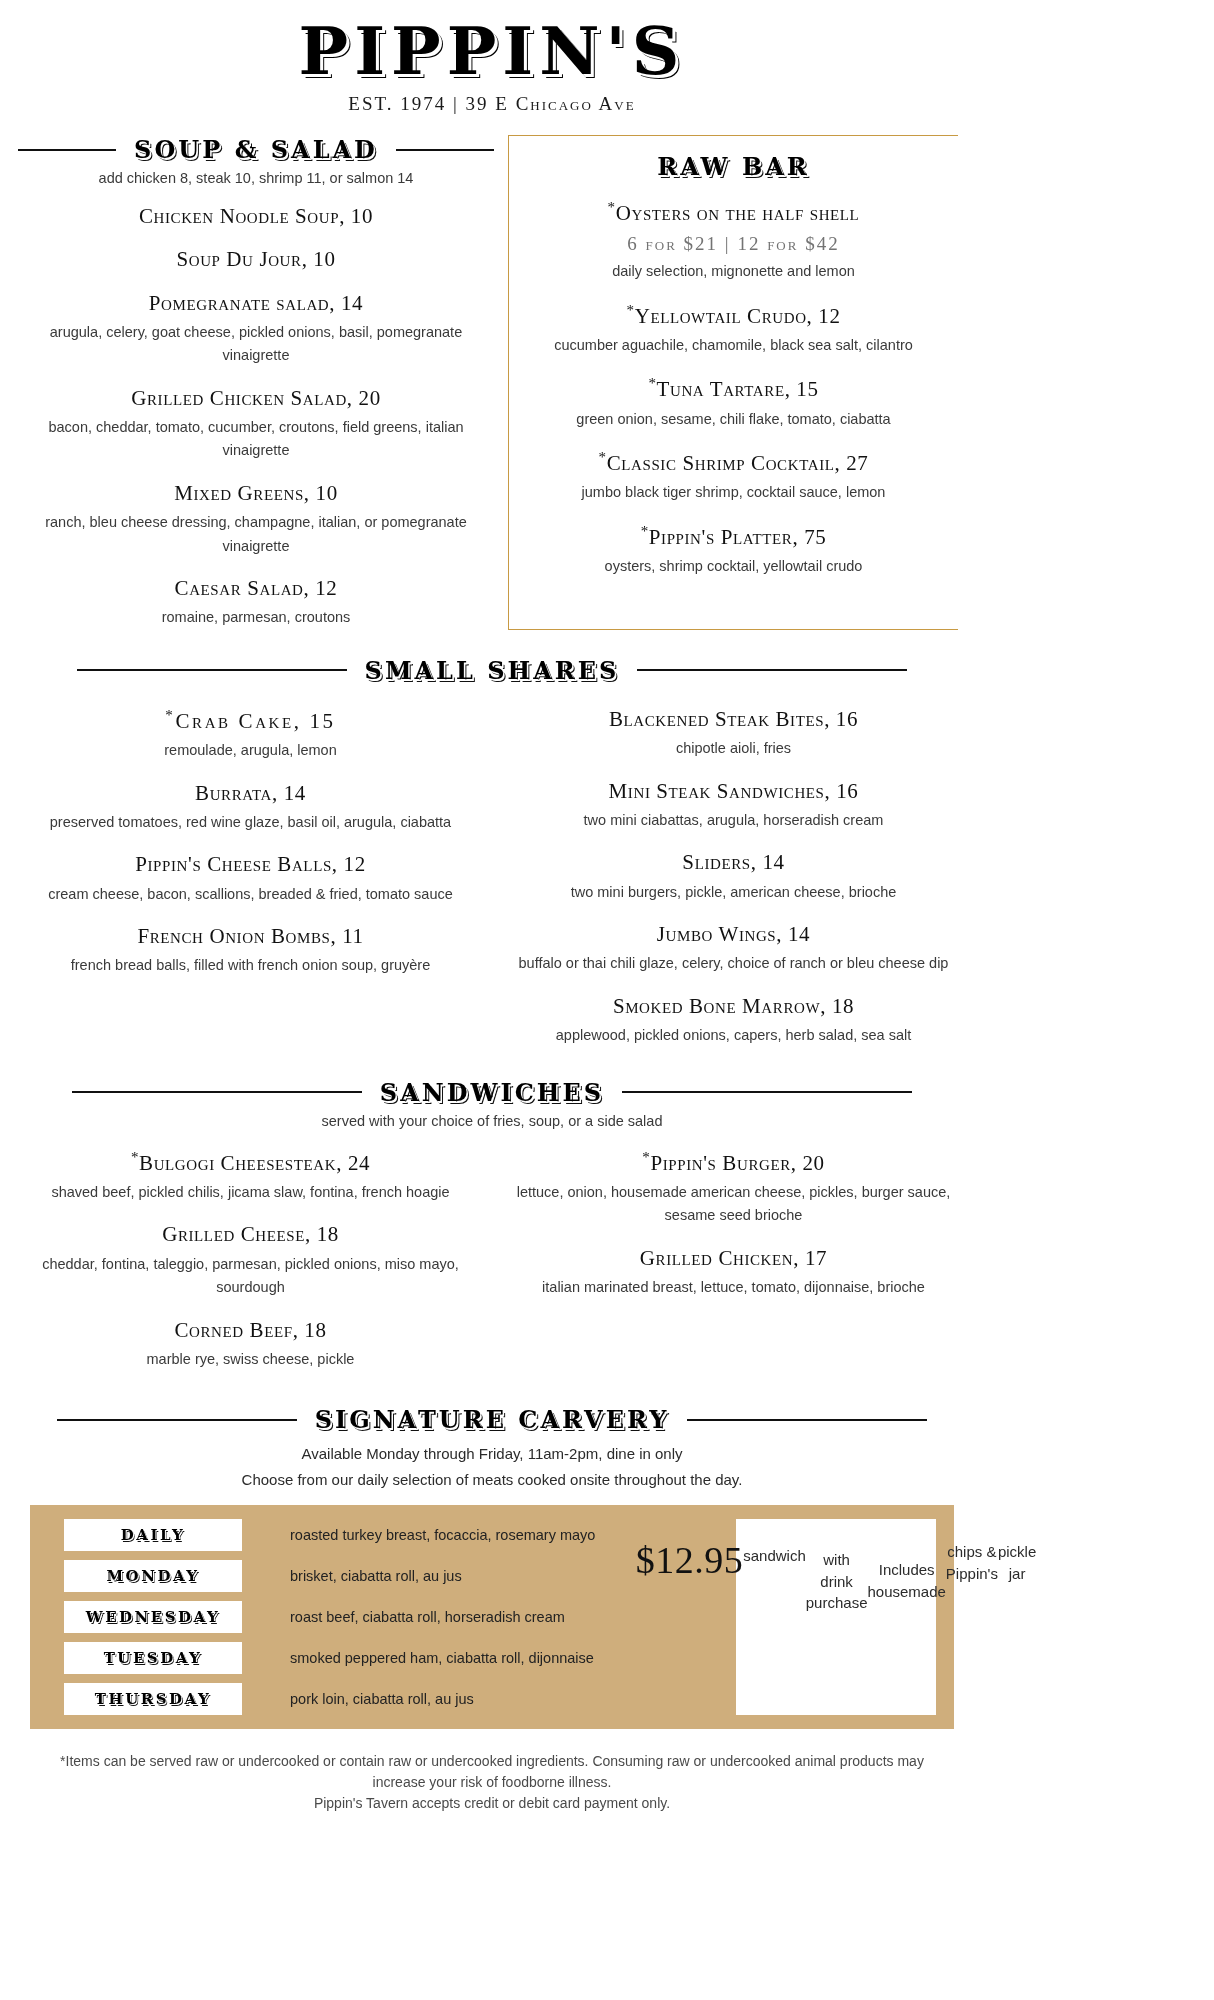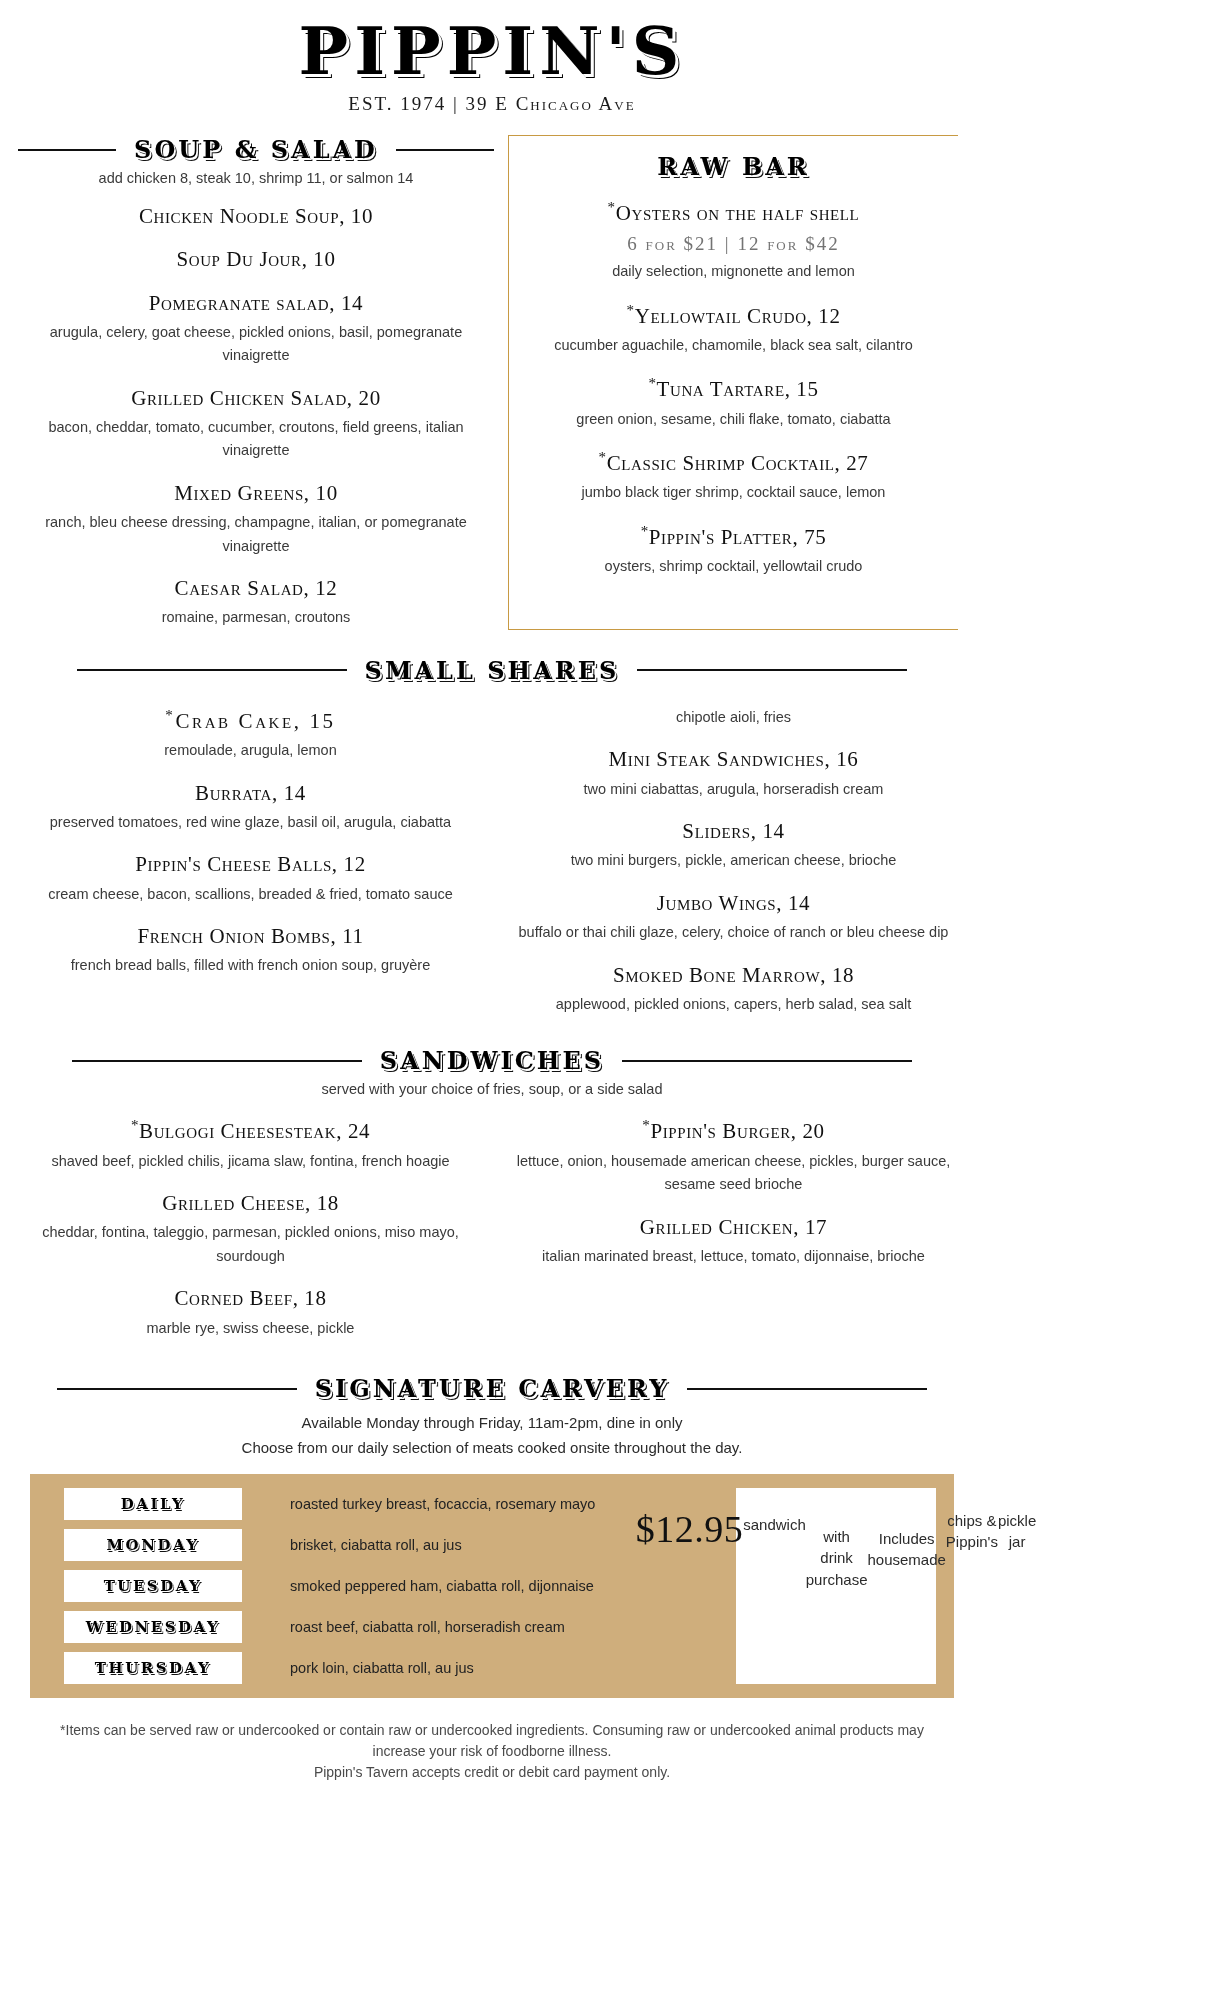--- a/index.html
+++ b/index.html
@@ -301,20 +301,21 @@
             <div class="item-name">Pippin's Cheese Balls, 12</div>
             <div class="item-desc">cream cheese, bacon, scallions, breaded &amp; fried, tomato sauce</div>
           </div>
           <div class="item">
             <div class="item-name">French Onion Bombs, 11</div>
             <div class="item-desc">french bread balls, filled with french onion soup, gruyère</div>
           </div>
         </div>
       <div id="shares-right">
           <div class="item">
+            <div class="item-name">Blackened Steak Bites, 16</div>
             <div class="item-desc">chipotle aioli, fries</div>
           </div>
           <div class="item">
             <div class="item-name">Mini Steak Sandwiches, 16</div>
             <div class="item-desc">two mini ciabattas, arugula, horseradish cream</div>
           </div>
           <div class="item">
             <div class="item-name">Sliders, 14</div>
             <div class="item-desc">two mini burgers, pickle, american cheese, brioche</div>
           </div>
@@ -378,36 +379,36 @@
       <div class="carvery-rows" id="carvery-rows">
           <div class="carvery-row">
             <div class="day-chip">Daily</div>
             <div class="day-desc">roasted turkey breast, focaccia, rosemary mayo</div>
           </div>
           <div class="carvery-row">
             <div class="day-chip">Monday</div>
             <div class="day-desc">brisket, ciabatta roll, au jus</div>
           </div>
           <div class="carvery-row">
+            <div class="day-chip">Wednesday</div>
+            <div class="day-desc">roast beef, ciabatta roll, horseradish cream</div>
+          </div>
+          <div class="carvery-row">
             <div class="day-chip">Tuesday</div>
             <div class="day-desc">smoked peppered ham, ciabatta roll, dijonnaise</div>
-          </div>
-          <div class="carvery-row">
-            <div class="day-chip">Wednesday</div>
-            <div class="day-desc">roast beef, ciabatta roll, horseradish cream</div>
           </div>
           <div class="carvery-row">
             <div class="day-chip">Thursday</div>
             <div class="day-desc">pork loin, ciabatta roll, au jus</div>
           </div>
         </div>
       <div class="price-card">
         <div class="price-big">$12.95</div>
         <div class="price-sub">sandwich</div>
-        <div class="price-sub" style="margin-top:16px">with drink purchase</div>
+        <div class="price-sub" style="margin-top:8px">with drink purchase</div>
         <div class="price-extra">Includes housemade</div>
         <div class="price-sub" style="margin-top:0">chips &amp; Pippin's</div>
         <div class="price-sub" style="margin-top:0">pickle jar</div>
       </div>
     </div>
   </div>
 
   <div class="footer">
     <div>*Items can be served raw or undercooked or contain raw or undercooked ingredients. Consuming raw or undercooked animal products may increase your risk of foodborne illness.</div>
     <div>Pippin's Tavern accepts credit or debit card payment only.</div>

